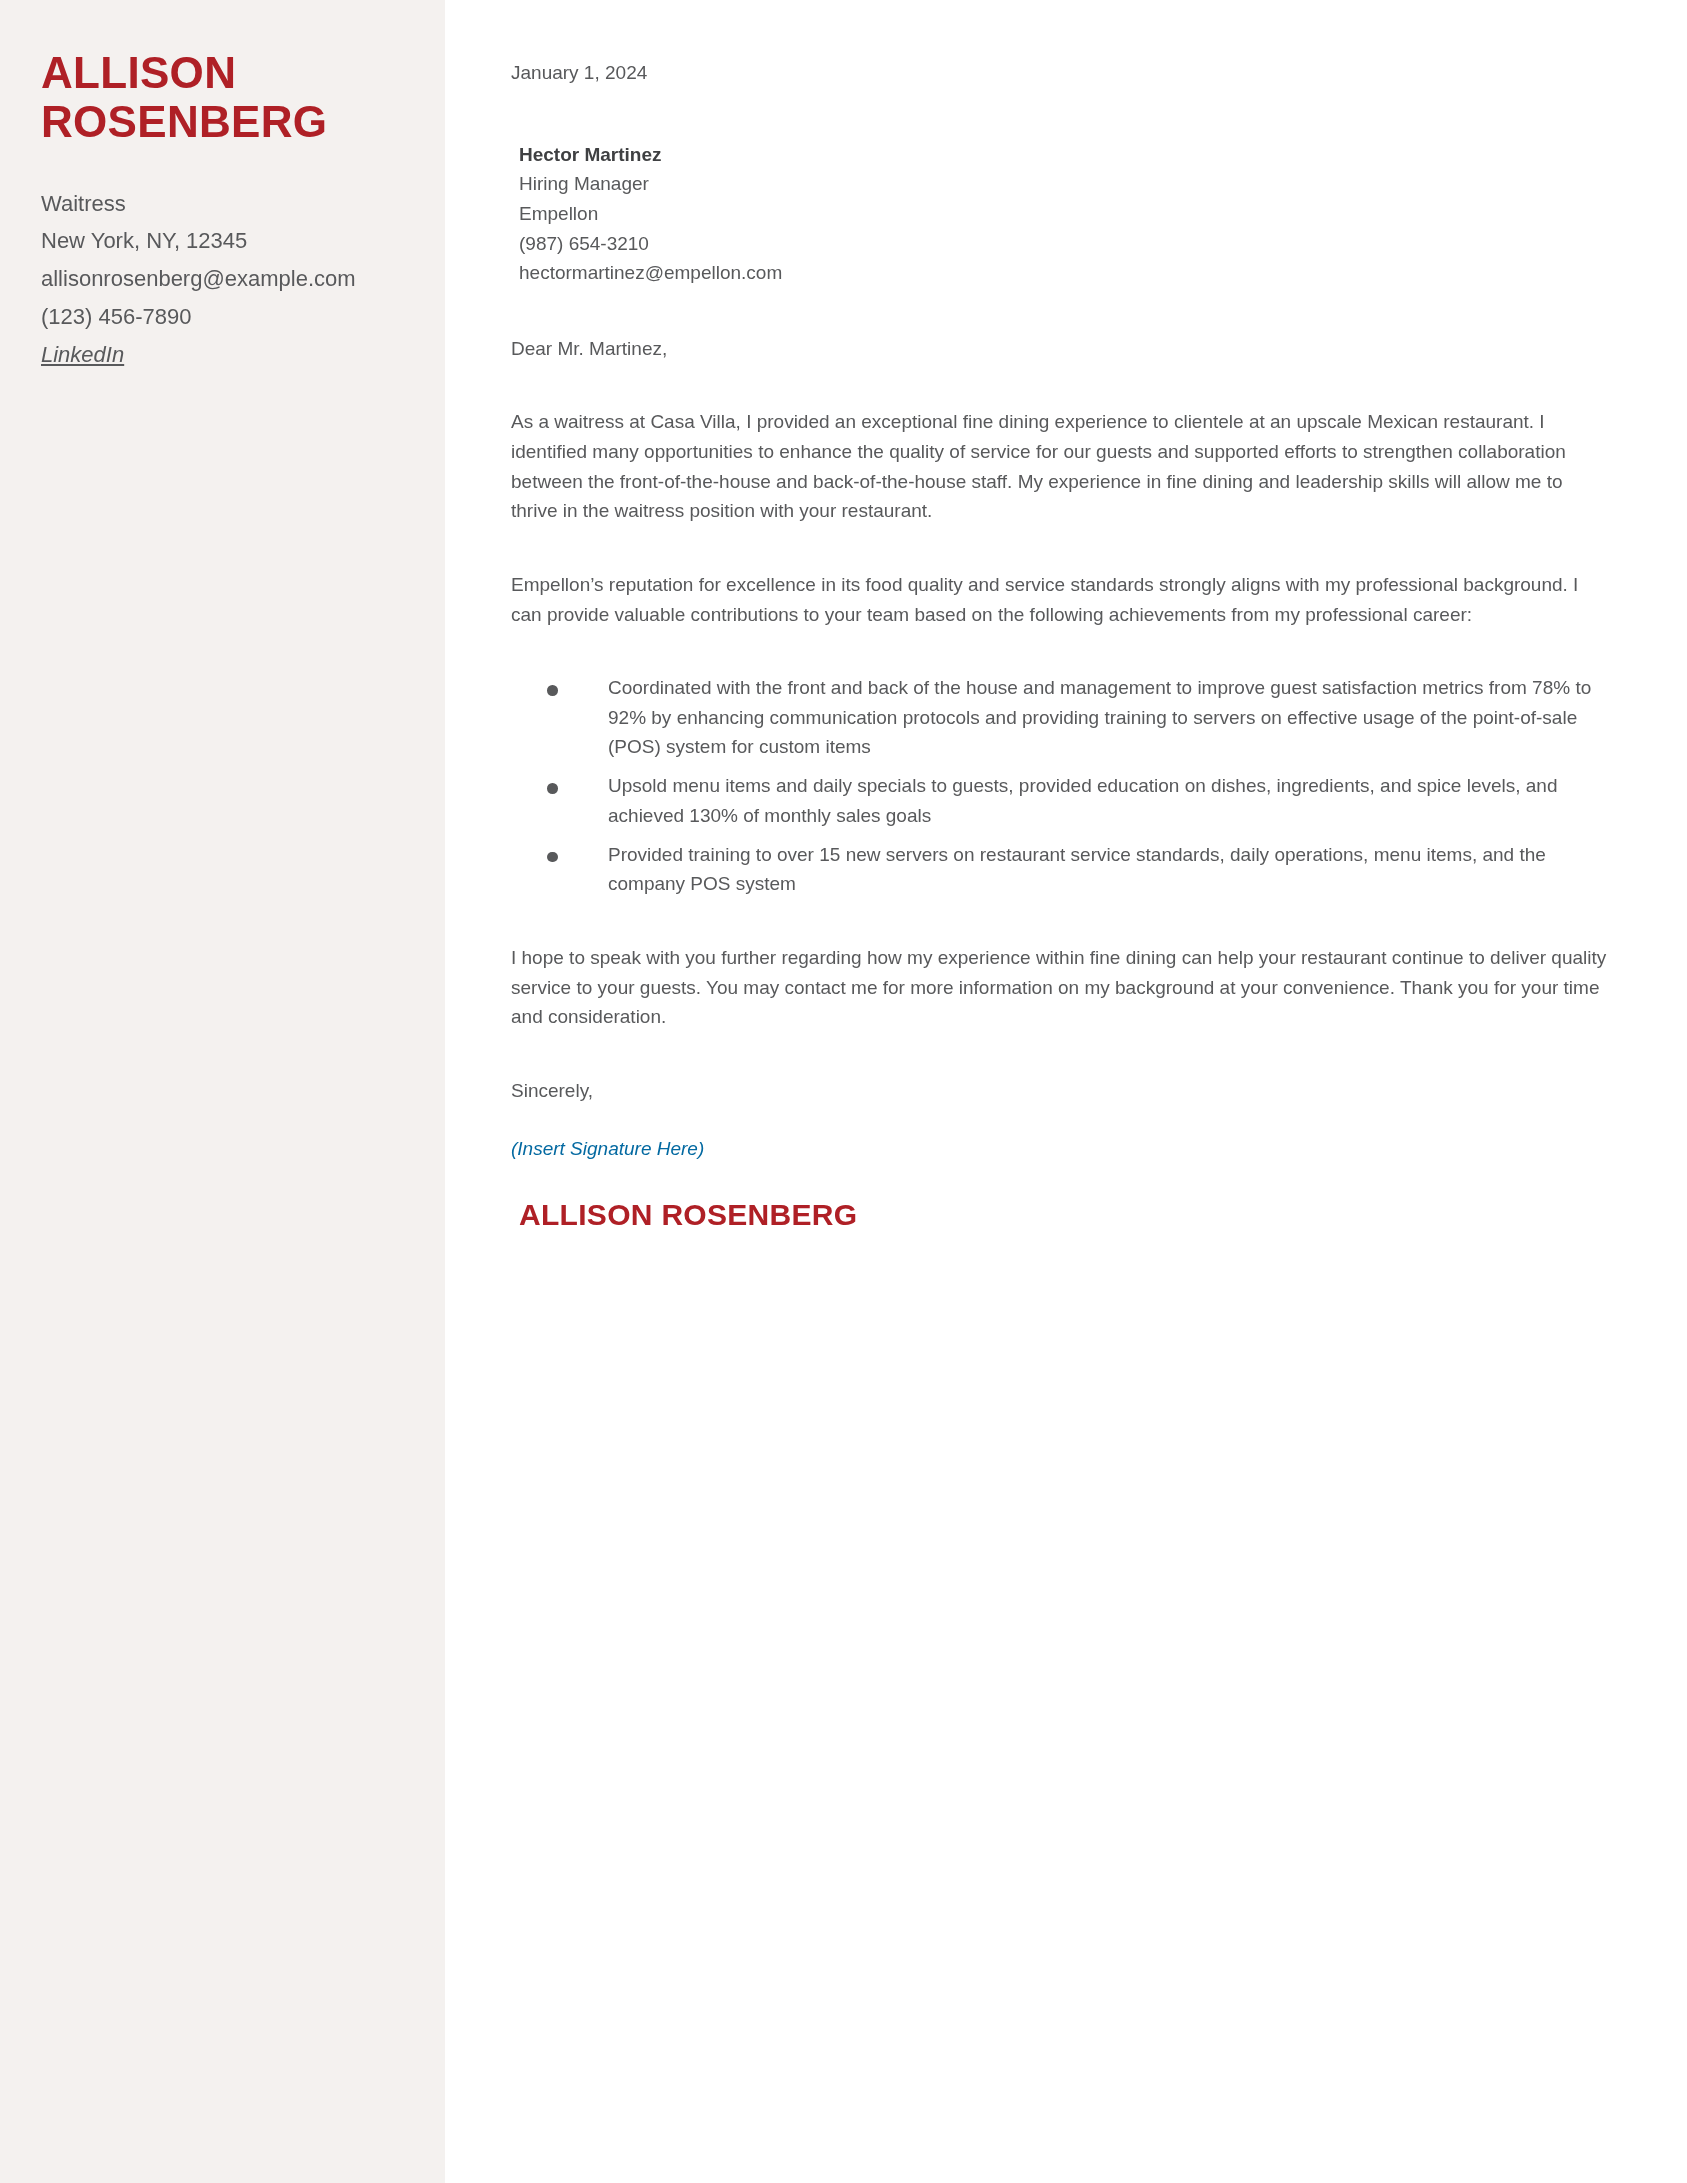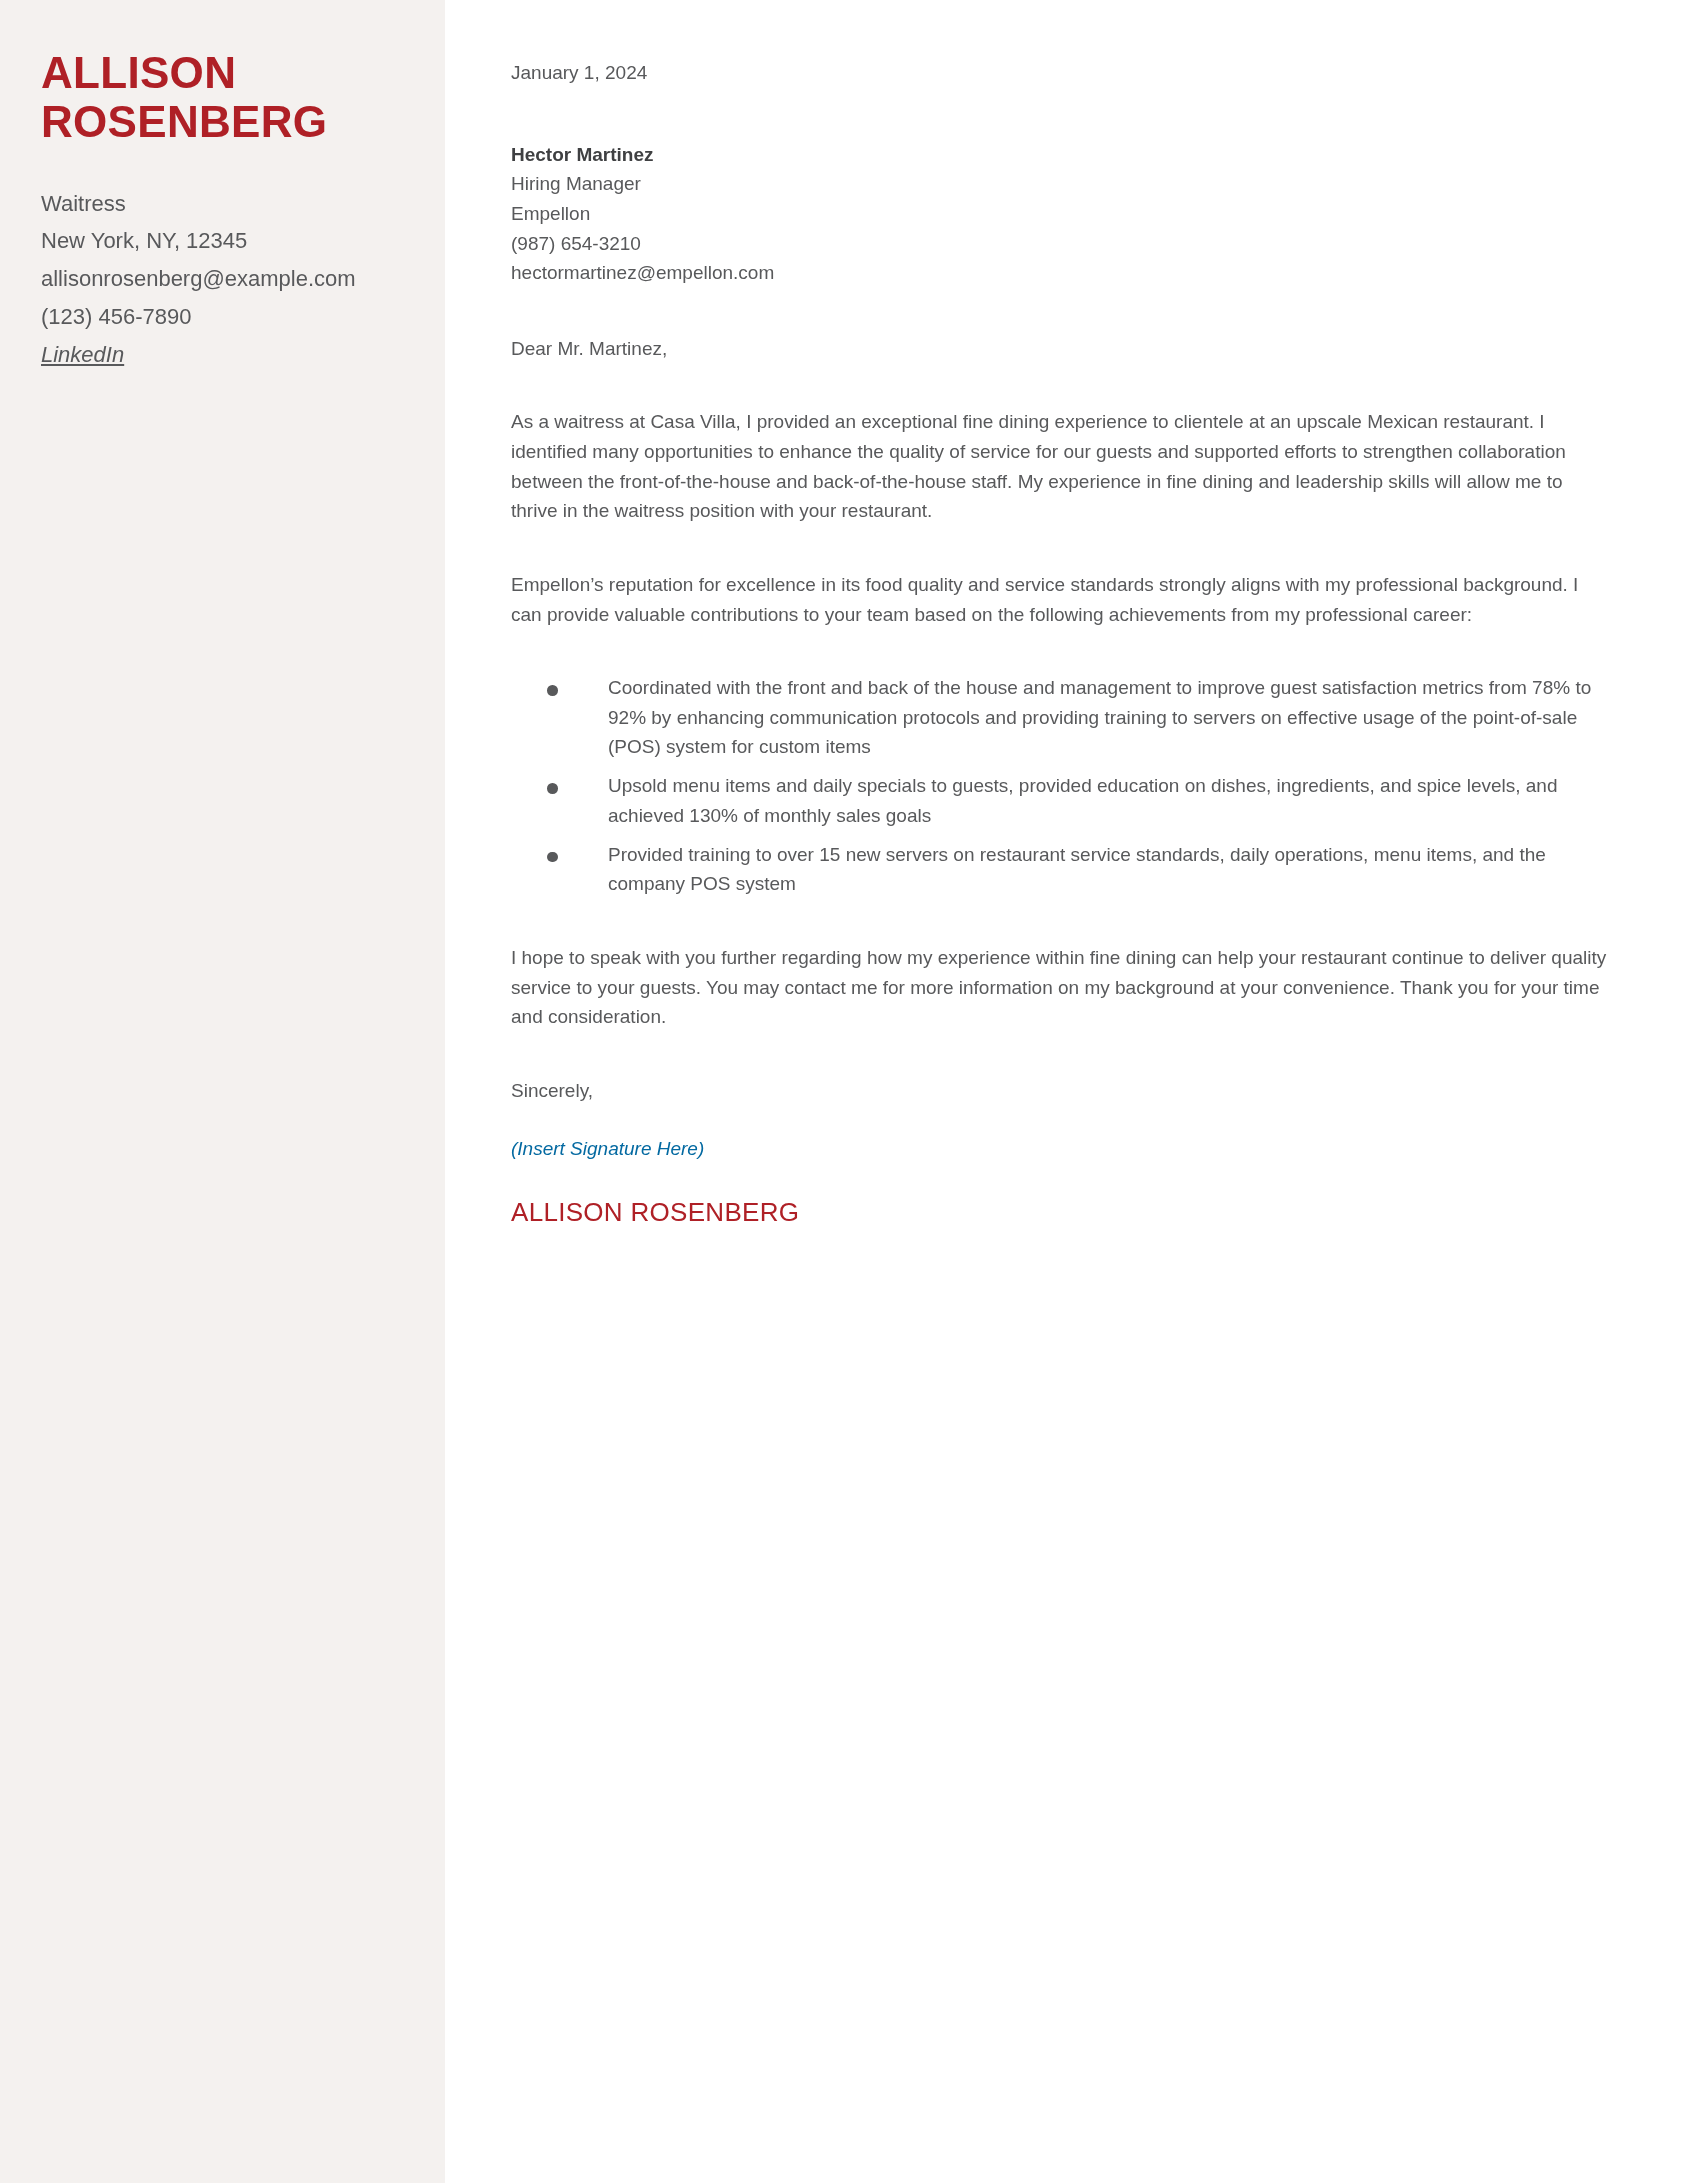--- a/index.html
+++ b/index.html
@@ -74,21 +74,21 @@
     font-size: 19px;
     line-height: 1.56;
   }
 
   .date {
     margin: 0 0 52px 0;
     color: #58595b;
   }
 
   .recipient {
-    margin: 0 0 46px 0;
+    margin: 0 0 46px 8px;
   }
   .recipient .r-line {
     display: block;
   }
   .recipient .r-name {
     font-weight: bold;
     color: #3f4042;
   }
 
   .salutation {
@@ -124,24 +124,24 @@
 
   .closing {
     margin: 0 0 28px 0;
   }
   .signature-placeholder {
     margin: 0 0 29px 0;
     font-style: italic;
     color: #0369a1;
   }
   .signature-name {
-    margin: 0;
+    margin: 8px;
     color: #AF2026;
-    font-size: 26px;
-    font-weight: normal;
+    font-size: 30px;
+    font-weight: bold;
     letter-spacing: 0.3px;
     text-transform: uppercase;
   }
 </style>
 </head>
 <body>
 
 <div class="page">
 
   <aside class="sidebar">

